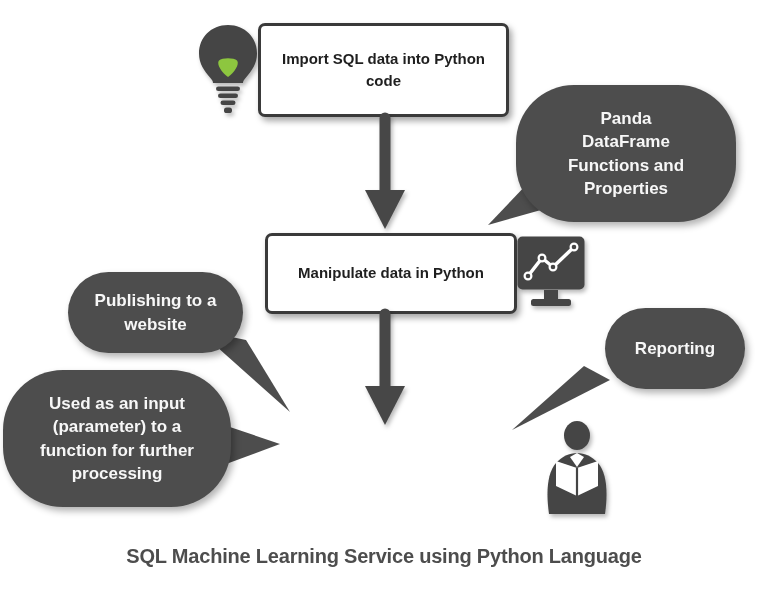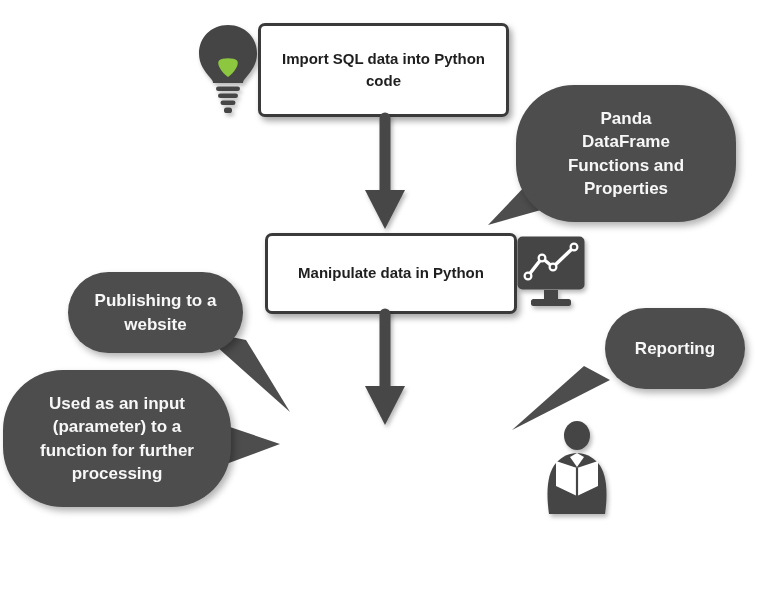--- a/index.html
+++ b/index.html
@@ -132,14 +132,15 @@
 
 
   <svg id="icon-person" class="icon" width="68" height="93" viewBox="0 0 68 93">
     <ellipse class="gfill" cx="35" cy="14.5" rx="13" ry="14.5"></ellipse>
     <path class="gfill" d="M7 93 C4 72 5 52 14 42 C20 35.5 27 32 35 32 C43 32 50 35.5 56 42 C65 52 66 72 63 93 Z"></path>
     <path d="M35 32 L28 36 L35 46 L42 36 Z" fill="#ffffff"></path>
     <path d="M35 47 L14 40 L14 65 L35 75 L56 65 L56 40 Z" fill="#ffffff"></path>
     <path d="M35 47 L35 75" stroke="#454545" stroke-width="2.2" fill="none"></path>
   </svg>
 
+  <div class="title">SQL Machine Learning Service using Python Language</div>
 
 </div>
 
 </body></html>

